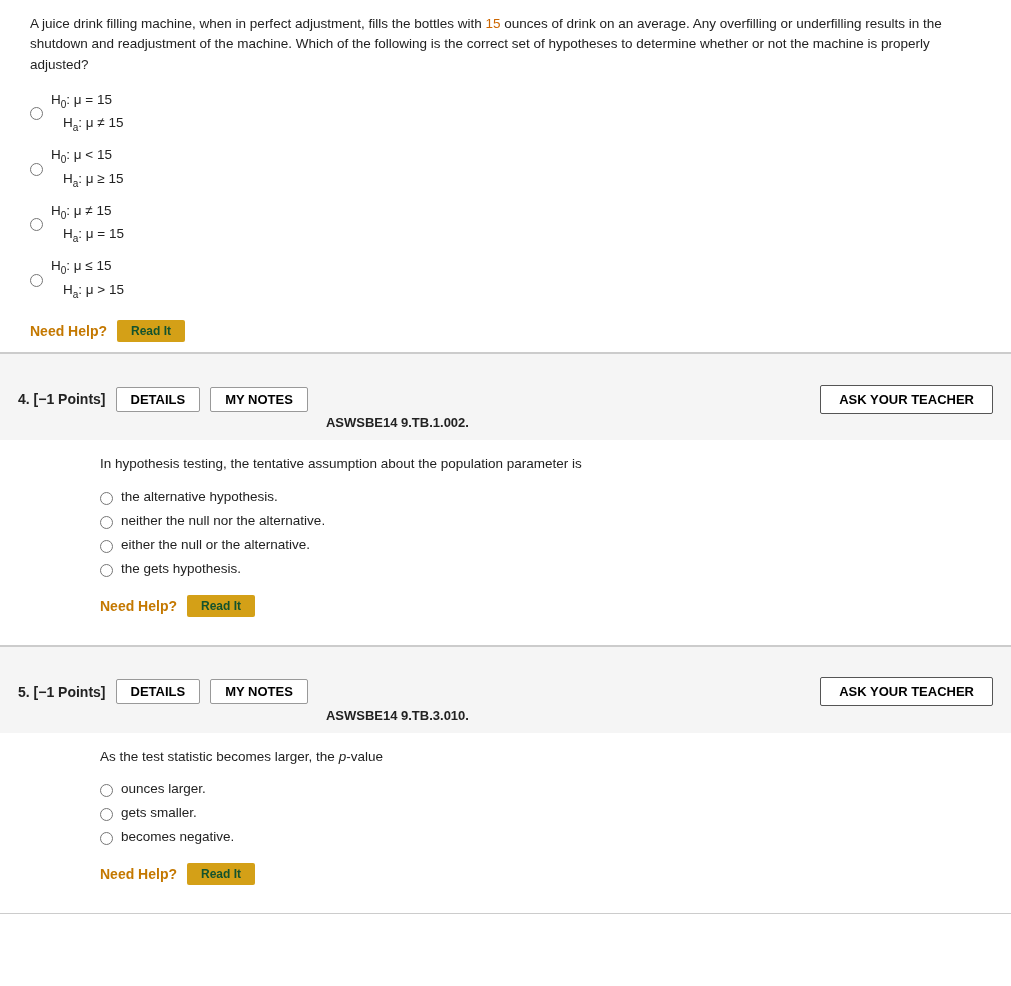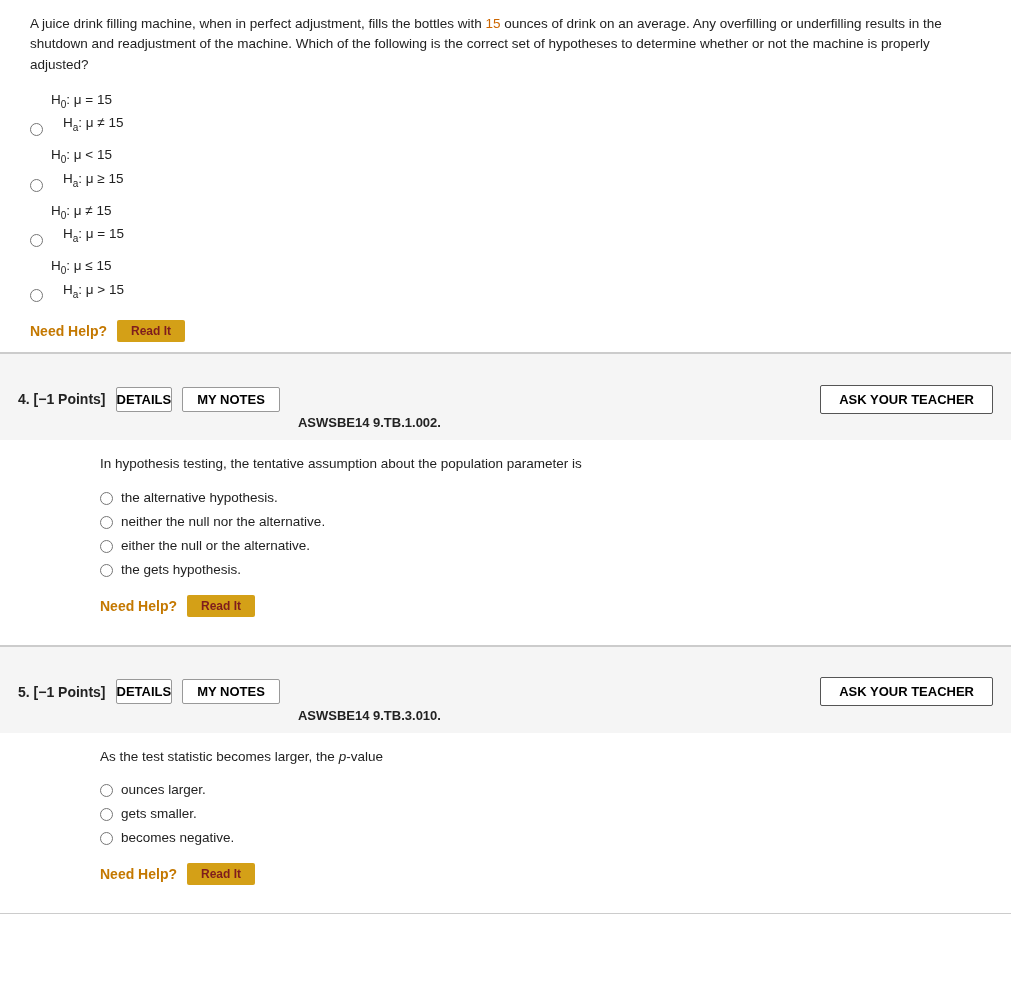--- a/index.html
+++ b/index.html
@@ -39,21 +39,21 @@
       gap: 10px;
     }
     .question-number {
       font-weight: bold;
       font-size: 14px;
       white-space: nowrap;
     }
     .btn-details {
       border: 1px solid #999;
       background: #fff;
-      padding: 4px 0;
+      padding: 4px 14px;
       font-size: 13px;
       font-weight: bold;
       cursor: pointer;
       border-radius: 2px;
     }
     .btn-mynotes {
       border: 1px solid #999;
       background: #fff;
       padding: 4px 14px;
       font-size: 13px;
@@ -87,21 +87,21 @@
       margin-bottom: 14px;
       line-height: 1.5;
     }
     .options-list {
       list-style: none;
       padding: 0;
       margin: 0 0 18px 0;
     }
     .options-list li {
       display: flex;
-      align-items: flex-end;
+      align-items: center;
       margin-bottom: 8px;
       font-size: 13.5px;
     }
     .options-list li input[type="radio"] {
       margin-right: 8px;
       margin-top: 3px;
       cursor: pointer;
       flex-shrink: 0;
     }
 
@@ -119,21 +119,21 @@
       gap: 10px;
       margin-top: 6px;
     }
     .need-help-label {
       font-size: 14px;
       font-weight: bold;
       color: #c47800;
     }
     .btn-read-it {
       background: #d4a017;
-      color: #7f1d1d;
+      color: #14532d;
       border: none;
       padding: 4px 14px;
       font-size: 12px;
       font-weight: bold;
       cursor: pointer;
       border-radius: 2px;
     }
 
     
     .intro-block {

